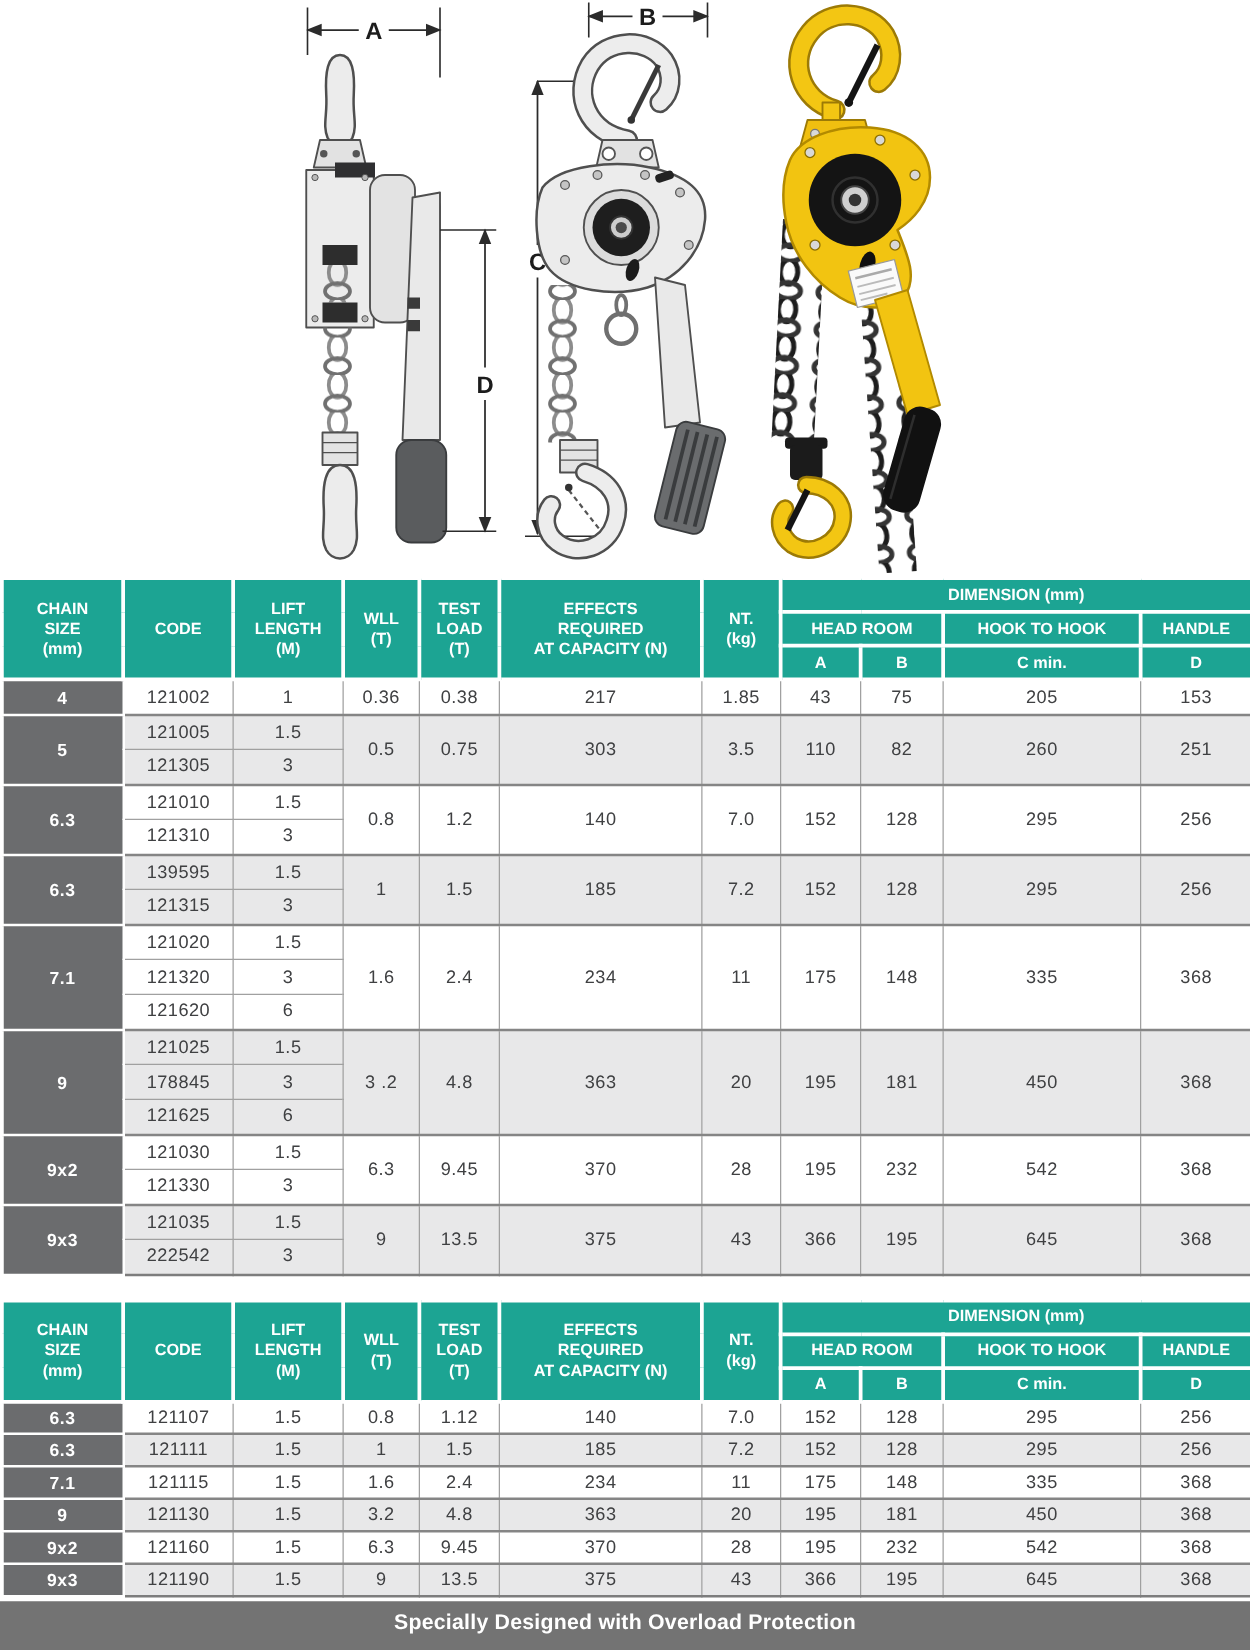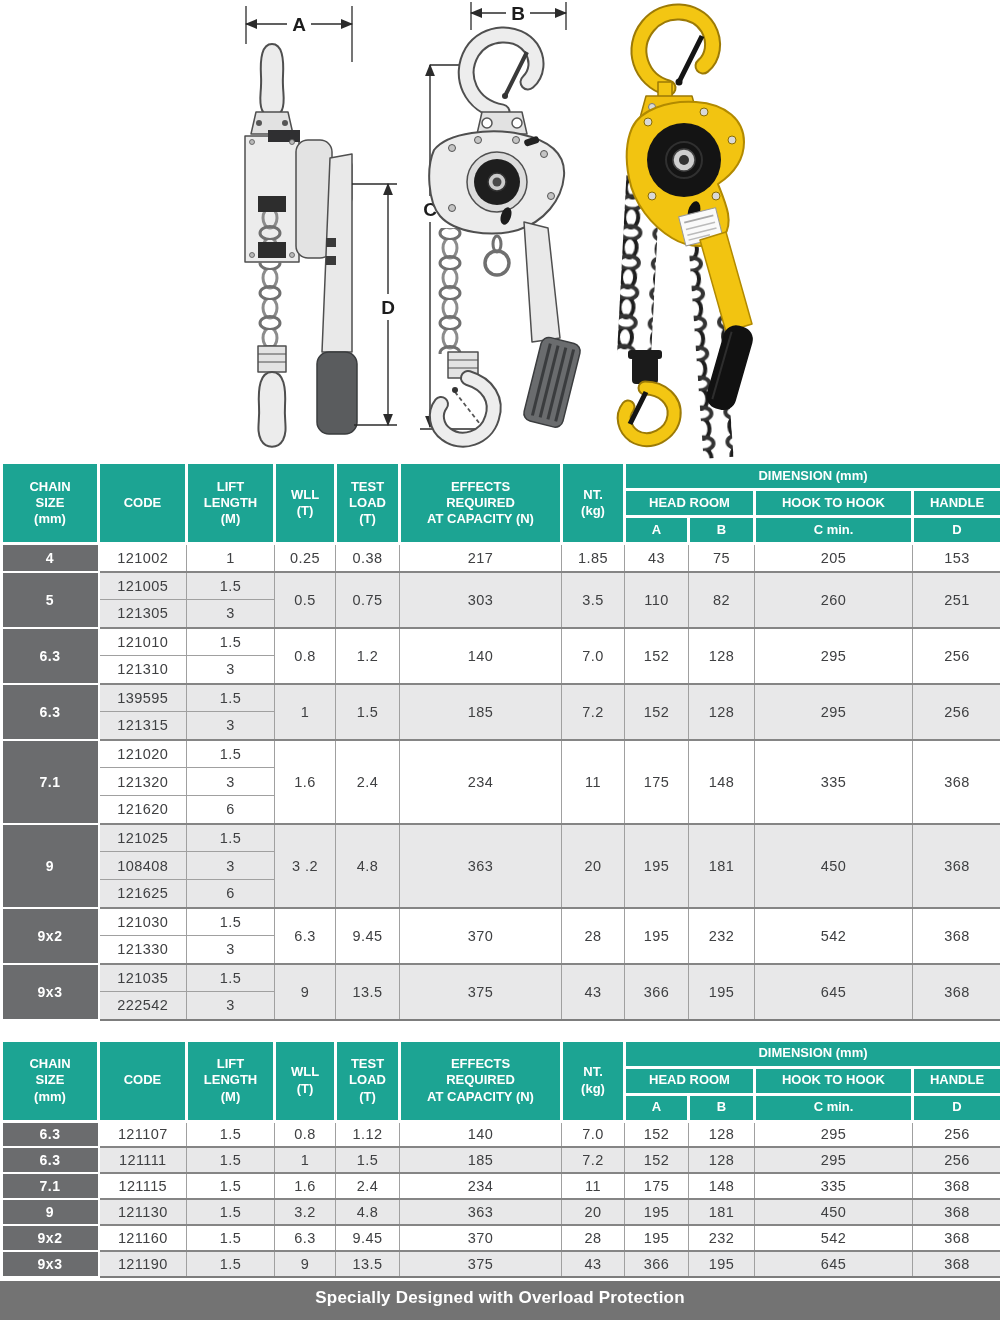--- a/index.html
+++ b/index.html
@@ -267,21 +267,21 @@
       <th>C min.</th>
       <th>D</th>
     </tr>
   </thead>
 
   <tbody>
     <tr>
       <td class="size">4</td>
       <td>121002</td>
       <td>1</td>
-      <td>0.25</td>
+      <td>0.36</td>
       <td>0.38</td>
       <td>217</td>
       <td>1.85</td>
       <td>43</td>
       <td>75</td>
       <td>205</td>
       <td>153</td>
     </tr>
   </tbody>
 
@@ -377,21 +377,21 @@
       <td rowspan="3">3 .2</td>
       <td rowspan="3">4.8</td>
       <td rowspan="3">363</td>
       <td rowspan="3">20</td>
       <td rowspan="3">195</td>
       <td rowspan="3">181</td>
       <td rowspan="3">450</td>
       <td rowspan="3">368</td>
     </tr>
     <tr>
-      <td>108408</td>
+      <td>178845</td>
       <td>3</td>
     </tr>
     <tr>
       <td>121625</td>
       <td>6</td>
     </tr>
   </tbody>
 
   <tbody>
     <tr>

